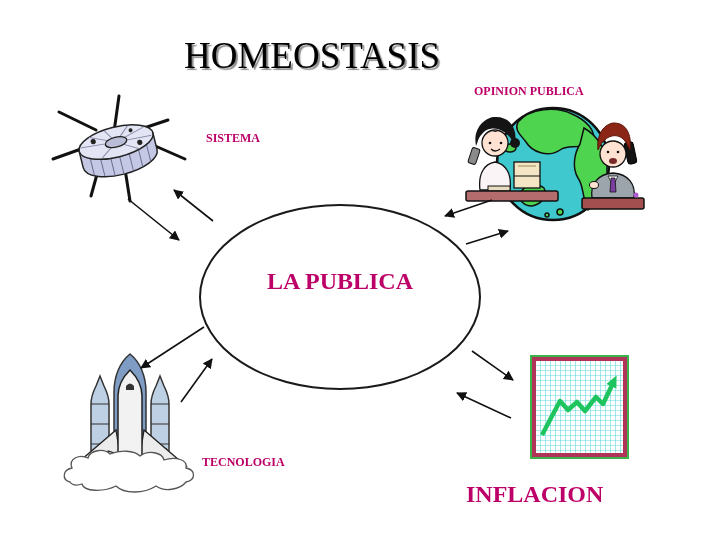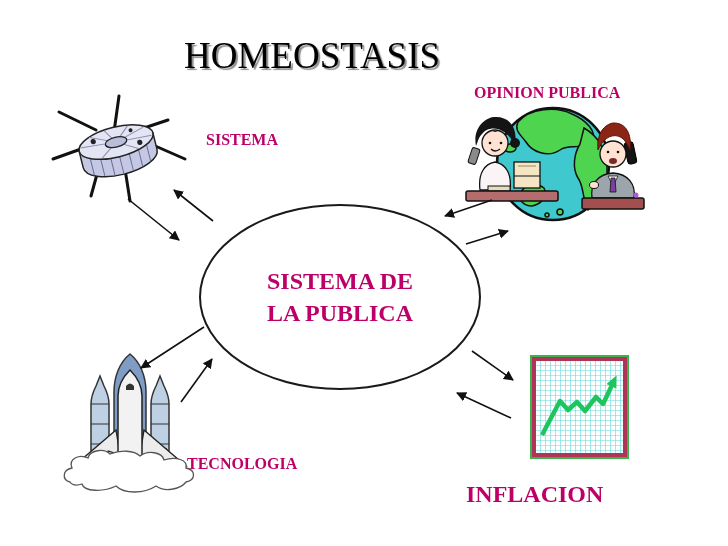--- a/index.html
+++ b/index.html
@@ -1,24 +1,24 @@
 <!DOCTYPE html>
 <html><head>
 <meta charset="utf-8">
 <style>
   html,body{margin:0;padding:0;background:#fff;}
   .slide{position:relative;width:728px;height:546px;background:#fff;overflow:hidden;
          font-family:"Liberation Serif",serif;}
   .abs{position:absolute;}
   .title{left:184px;top:34px;font-size:37px;color:#000;
          text-shadow:2px 2px 1px #8f8f8f;white-space:nowrap;}
-  .factor-label{font-weight:bold;color:#BD0068;font-size:16px;white-space:nowrap;}
+  .factor-label{font-weight:bold;color:#BD0068;font-size:12px;white-space:nowrap;}
   .lbl-noticias{left:206px;top:131px;}
   .lbl-opinion{left:474px;top:84px;}
-  .lbl-tecnologia{left:187px;top:455px;}
+  .lbl-tecnologia{left:202px;top:455px;}
   .lbl-inflacion{left:466px;top:481px;font-size:24px;}
   .ellipse{left:199px;top:204px;width:282px;height:186px;border:2px solid #1a1a1a;
            border-radius:50%;background:#fff;box-sizing:border-box;}
   .center-text{left:267px;top:265px;font-size:24px;font-weight:bold;color:#BD0068;
                line-height:32px;white-space:nowrap;}
   .arrows{left:0;top:0;pointer-events:none;}
 </style>
 </head>
 <body>
 
@@ -112,21 +112,20 @@
         <circle cx="158" cy="54" r="1.3" fill="#111"></circle>
         <ellipse cx="153" cy="63" rx="4" ry="3" fill="#7a2a2a"></ellipse>
         <rect x="122" y="100" width="62" height="11" rx="2" fill="#A34F4F" stroke="#111" stroke-width="1.5"></rect>
         <circle cx="176" cy="97" r="2.5" fill="#B05BD6"></circle>
       </g>
     </svg>
   </div>
 
   <div class="abs ellipse"></div>
   <div class="abs center-text">
-    <div>SISTEMA DE</div>
     <div>LA PUBLICA</div>
   </div>
 
   <div class="abs" style="left:60px;top:352px;width:142px;height:146px;">
     <svg width="142" height="146" viewBox="0 0 142 146">
       <g>
         <path d="M70,2 C60,10 54,24 54,40 L54,118 L86,118 L86,40 C86,24 80,10 70,2 Z" fill="#7E9CC4" stroke="#333" stroke-width="1.5"></path>
         <path d="M40,24 L36,34 C33,40 31,45 31,52 L31,112 L49,112 L49,52 C49,45 47,40 44,34 Z" fill="#BED0E3" stroke="#333" stroke-width="1.5"></path>
         <line x1="31" y1="52" x2="49" y2="52" stroke="#333" stroke-width="1"></line>
         <line x1="31" y1="72" x2="49" y2="72" stroke="#333" stroke-width="1"></line>

